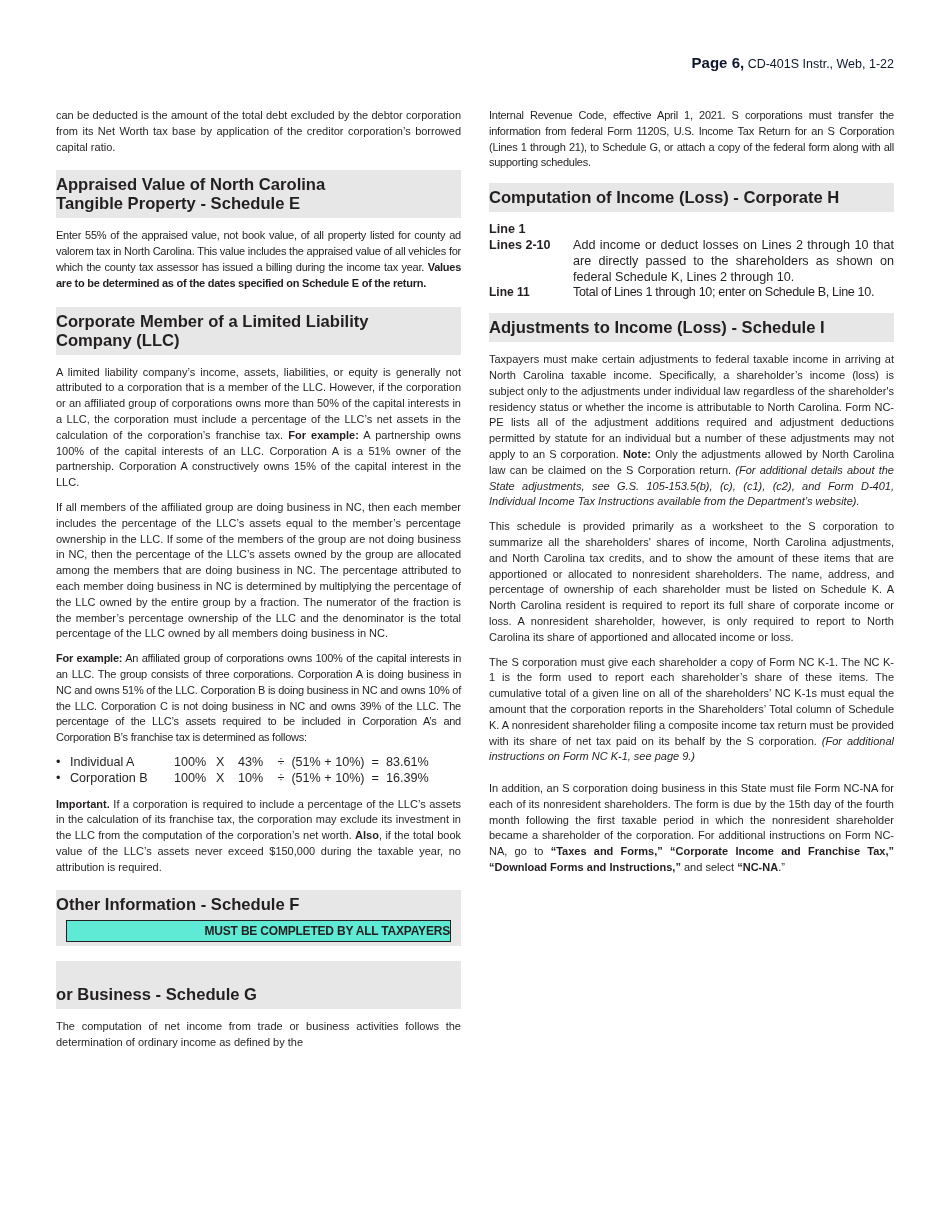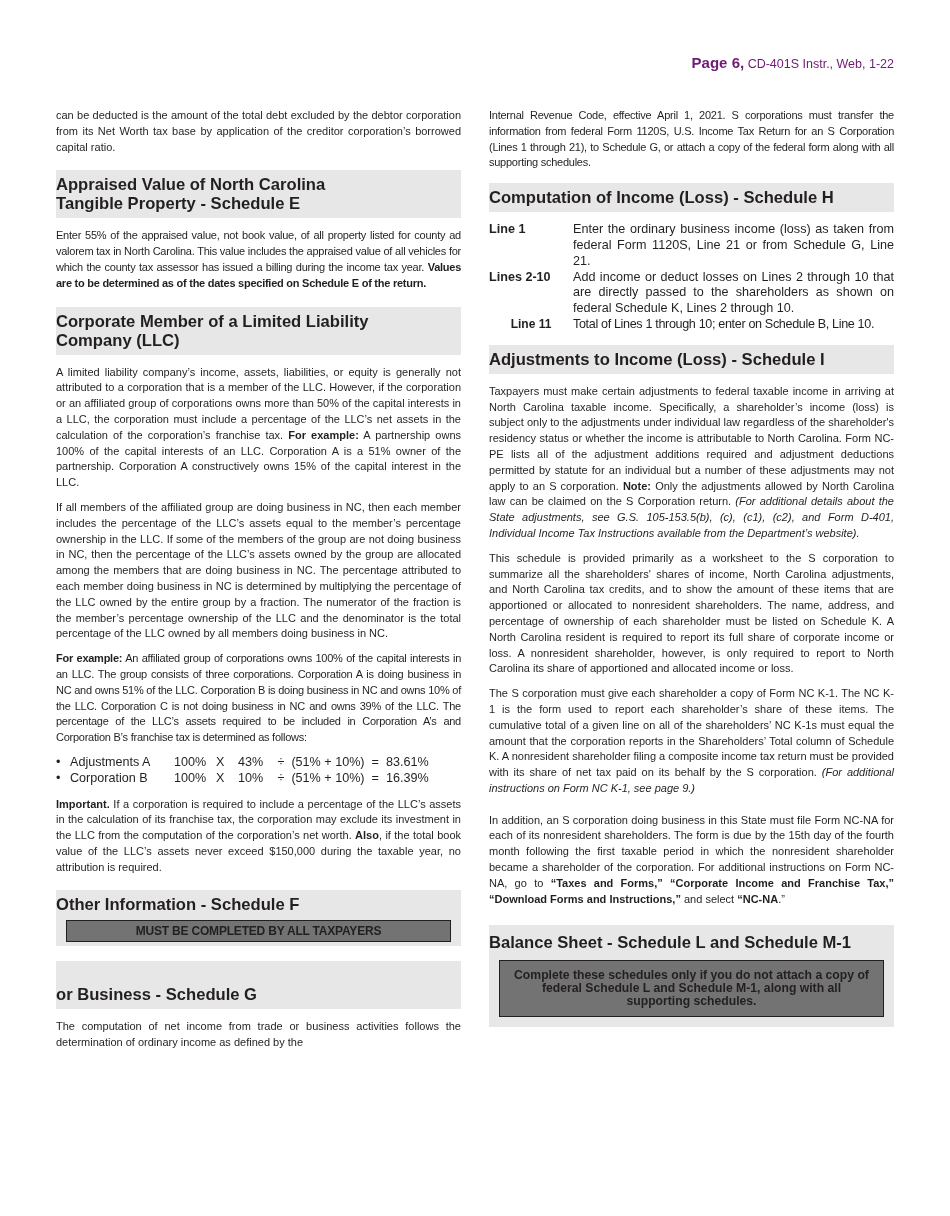--- a/index.html
+++ b/index.html
@@ -1,50 +1,50 @@
 <!DOCTYPE html>
 <html><head>
 <meta charset="utf-8">
 <style>
   * { box-sizing: border-box; margin: 0; padding: 0; }
   html, body { width: 950px; height: 1216px; background: #ffffff; }
   body { font-family: "Liberation Sans", sans-serif; color: #231f20; position: relative; overflow: hidden; }
 
-  .page-header { position: absolute; top: 54px; right: 56px; font-size: 12.5px; color: #701a75; margin-left: 31px; }
+  .page-header { position: absolute; top: 54px; right: 56px; font-size: 12.5px; color: #0f172a; margin-left: 31px; }
   .page-header .pnum { font-weight: bold; font-size: 15px; }
 
   .col { position: absolute; top: 108px; width: 405px; }
   .col-left { left: 56px; }
   .col-right { left: 489px; }
 
   p { font-size: 11px; line-height: 15.8px; text-align: justify; margin-bottom: 9px; }
   p.tight { letter-spacing: -0.25px; }
 
   .sec-head { background: #e7e7e7; padding: 5px 0 5px 0; margin: 15px 0 10px 0; }
   .sec-head h2 { font-size: 16.6px; line-height: 19px; font-weight: bold; color: #231f20; }
   .sec-head.gap-small { margin-top: 12px; }
 
-  .boxed { border: 1.4px solid #231f20; background: #737373; text-align: center; font-weight: bold; }
+  .boxed { border: 1.4px solid #231f20; background: #5eead4; text-align: right; font-weight: bold; }
   .box-f { margin: 6px 10px 2px 10px; font-size: 12px; padding: 3px 0; letter-spacing: -0.2px; }
   .box-l { margin: 8px 10px 8px 10px; font-size: 12.2px; line-height: 13px; padding: 8px 12px; }
 
   .calc { font-size: 12.6px; line-height: 15.8px; margin: 4px 0 10px 0; }
   .calc-row { display: flex; white-space: pre; }
   .calc-row .bul { width: 14px; }
   .calc-row .corp { width: 104px; }
   .calc-row .pct { width: 42px; }
   .calc-row .x { width: 22px; }
   .calc-row .own { width: 36px; }
 
   .lines { font-size: 12.6px; line-height: 15.8px; margin-bottom: 8px; }
   .line-row { display: flex; }
   .line-row .lbl { width: 84px; font-weight: bold; flex-shrink: 0; }
   .line-row .txt { flex: 1; text-align: justify; }
   .line-row .txt.cond { letter-spacing: -0.35px; }
-  .line-row .lbl.small { font-size: 12px; text-align: center; }
+  .line-row .lbl.small { font-size: 12px; }
 
   b { font-weight: bold; }
   i { font-style: italic; }
 </style>
 </head>
 <body>
 
 <div class="page-header">
   <span class="pnum">Page 6,</span>
   <span>CD-401S Instr., Web, 1-22</span>
@@ -77,21 +77,21 @@
   </p>
   <p>If all members of the affiliated group are doing business in NC, then each member includes the percentage of the LLC’s assets equal to the member’s percentage ownership in the LLC.  If some of the members of the group are not doing business in NC, then the percentage of the LLC’s assets owned by the group are allocated among the members that are doing business in NC.  The percentage attributed to each member doing business in NC is determined by multiplying the percentage of the LLC owned by the entire group by a fraction.  The numerator of the fraction is the member’s percentage ownership of the LLC and the denominator is the total percentage of the LLC owned by all members doing business in NC.</p>
   <p class="tight">
     <b>For example:</b>
     <span>An affiliated group of corporations owns 100% of the capital interests in an LLC.  The group consists of three corporations.  Corporation A is doing business in NC and owns 51% of the LLC.  Corporation B is doing business in NC and owns 10% of the LLC.  Corporation C is not doing business in NC and owns 39% of the LLC.  The percentage of the LLC’s assets required to be included in Corporation A’s and Corporation B’s franchise tax is determined as follows:</span>
   </p>
 
   <div class="calc">
     <div class="calc-row">
       <span class="bul">•</span>
-      <span class="corp">Adjustments A</span>
+      <span class="corp">Individual A</span>
       <span class="pct">100%</span>
       <span class="x">X</span>
       <span class="own">43%</span>
       <span> ÷  (51% + 10%)  =  83.61%</span>
     </div>
     <div class="calc-row">
       <span class="bul">•</span>
       <span class="corp">Corporation B</span>
       <span class="pct">100%</span>
       <span class="x">X</span>
@@ -117,26 +117,25 @@
       <span>or Business - Schedule G</span>
     </h2>
   </div>
   <p>The computation of net income from trade or business activities follows the determination of ordinary income as defined by the</p>
 </div>
 
 <div class="col col-right">
   <p class="tight">Internal Revenue Code, effective April 1, 2021.  S corporations must transfer the information from federal Form 1120S, U.S. Income Tax Return for an S Corporation (Lines 1 through 21), to Schedule G, or attach a copy of the federal form along with all supporting schedules.</p>
 
   <div class="sec-head gap-small">
-    <h2>Computation of Income (Loss) - Schedule H</h2>
+    <h2>Computation of Income (Loss) - Corporate H</h2>
   </div>
   <div class="lines">
     <div class="line-row">
       <span class="lbl">Line 1</span>
-      <span class="txt">Enter the ordinary business income (loss) as taken from federal Form 1120S, Line 21 or from Schedule G, Line 21.</span>
     </div>
     <div class="line-row">
       <span class="lbl">Lines 2-10</span>
       <span class="txt">Add income or deduct losses on Lines 2 through 10 that are directly passed to the shareholders as shown on federal Schedule K, Lines 2 through 10.</span>
     </div>
     <div class="line-row">
       <span class="lbl small">Line 11</span>
       <span class="txt cond">Total of Lines 1 through 10; enter on Schedule B, Line 10.</span>
     </div>
   </div>
@@ -156,17 +155,13 @@
     <span>The S corporation must give each shareholder a copy of Form NC K-1.  The NC K-1 is the form used to report each shareholder’s share of these items.  The cumulative total of a given line on all of the shareholders’ NC K-1s must equal the amount that the corporation reports in the Shareholders’ Total column  of Schedule K.  A nonresident shareholder filing a composite income tax return must be provided with its share of net tax paid on its behalf by the S corporation.</span>
     <i>(For additional instructions on Form NC K-1, see page 9.)</i>
   </p>
   <p style="margin-top:16px;">
     <span>In addition, an S corporation doing business in this State must file Form NC-NA for each of its nonresident shareholders. The form is due by the 15th day of the fourth month following the first taxable period in which the nonresident shareholder became a shareholder of the corporation.  For additional instructions on Form NC-NA, go to</span>
     <b>“Taxes and Forms,” “Corporate Income and Franchise Tax,” “Download Forms and Instructions,”</b>
     <span>and select</span>
     <b>“NC-NA</b><span>.”</span>
   </p>
 
-  <div class="sec-head" style="margin-top:18px; padding-top:8px; padding-bottom:2px;">
-    <h2>Balance Sheet - Schedule L and Schedule M-1</h2>
-    <div class="boxed box-l">Complete these schedules only if you do not attach a copy of federal Schedule L and Schedule M-1, along with all supporting schedules.</div>
-  </div>
 </div>
 
 </body></html>

